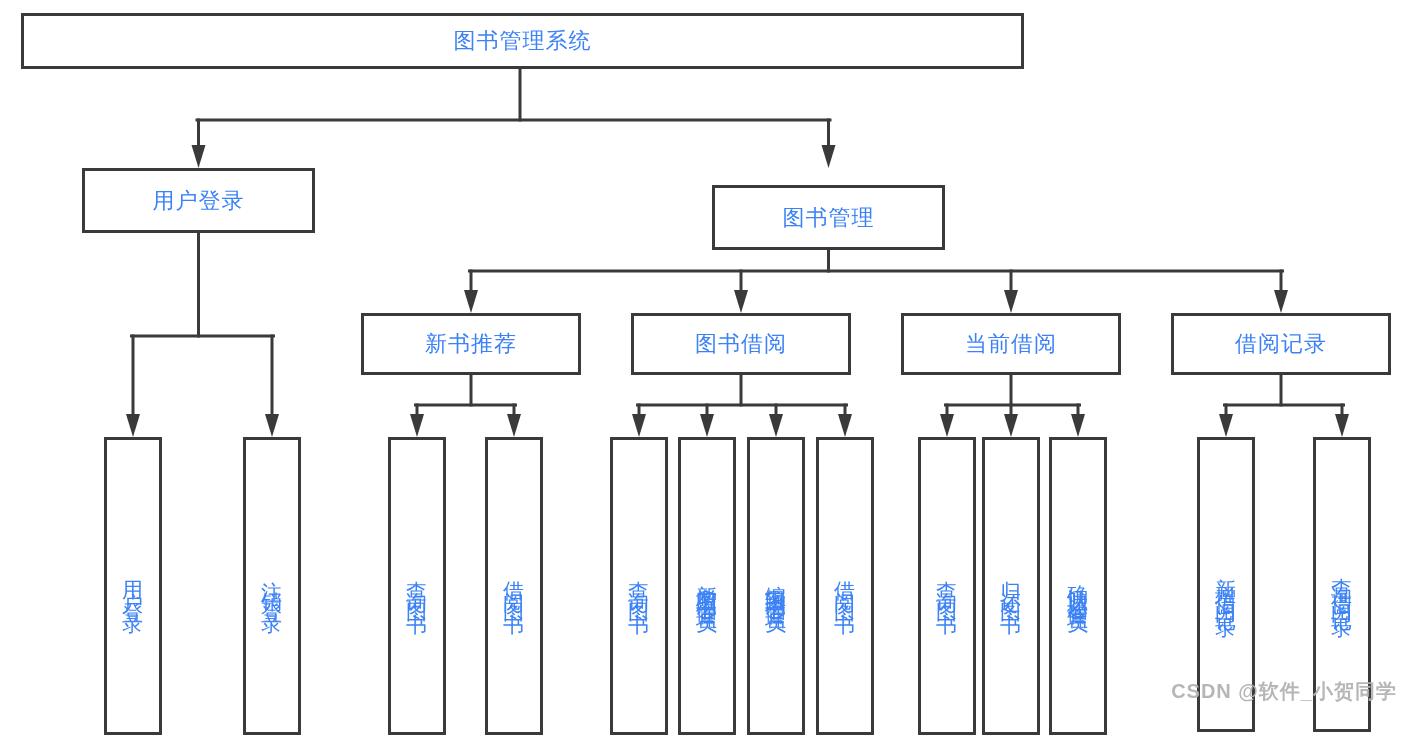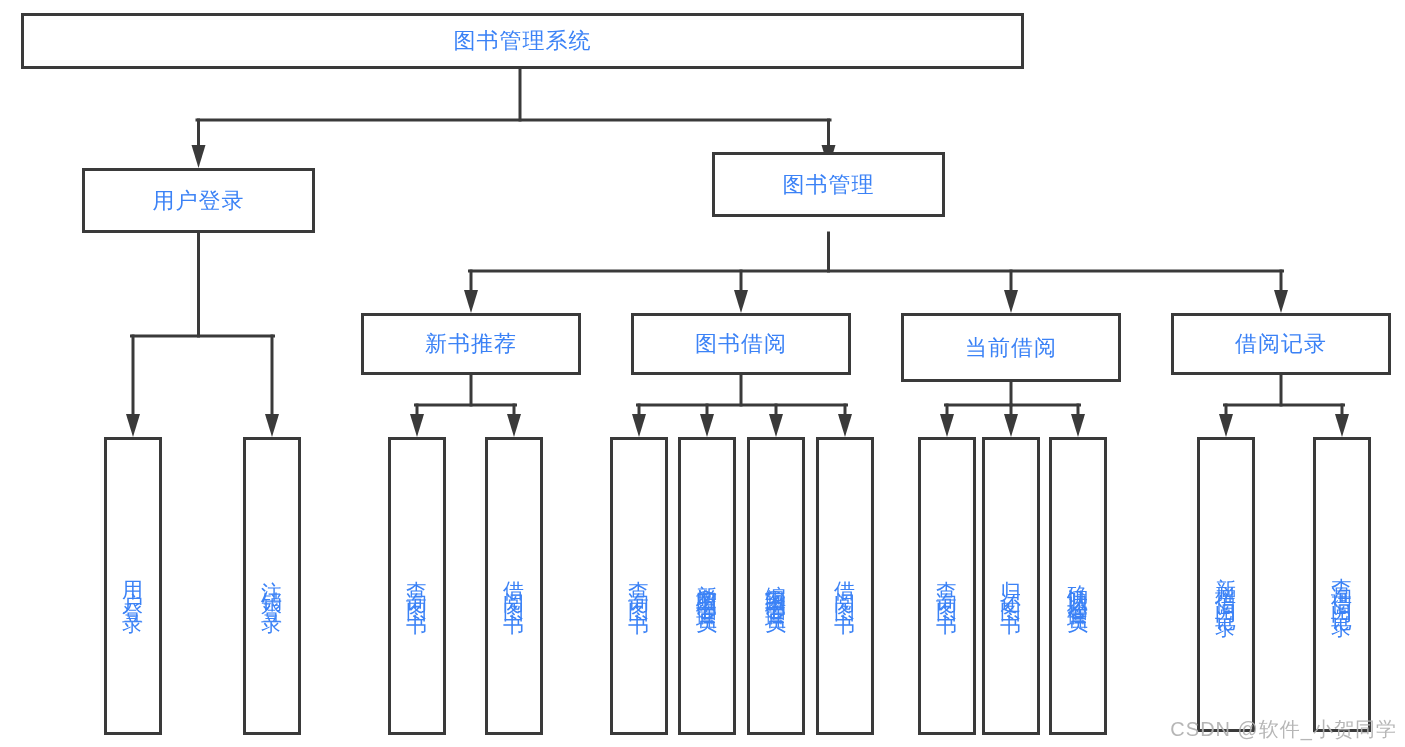--- a/index.html
+++ b/index.html
@@ -42,27 +42,28 @@
     writing-mode: vertical-rl;
     text-orientation: mixed;
     letter-spacing: 11px;
     line-height: 1;
     white-space: nowrap;
   }
   .node.v .vtext.mid  { letter-spacing: 8px; }
   .node.v .vtext.long { letter-spacing: 4px; }
   .watermark {
     position: absolute;
-    top: 716px;
+    top: 678px;
     right: 8px;
     font-size: 20px;
     color: #b3b3b3;
     opacity: 0.95;
     letter-spacing: 1px;
     white-space: nowrap;
+    font-weight: bold;
   }
 </style>
 </head>
 <body>
 
 <div class="canvas">
 
   <svg class="connectors" viewBox="0 0 1405 747" xmlns="http://www.w3.org/2000/svg">
     <g stroke="#3a3a3a" stroke-width="3" fill="#3a3a3a" stroke-linecap="square">
 
@@ -141,31 +142,31 @@
     </g>
   </svg>
 
   <div class="node h" style="left:21px; top:13px; width:1003px; height:56px;">
     <span>图书管理系统</span>
   </div>
 
   <div class="node h" style="left:82px; top:168px; width:233px; height:65px;">
     <span>用户登录</span>
   </div>
-  <div class="node h" style="left:712px; top:152px; width:233px; height:65px;">
+  <div class="node h" style="left:712px; top:185px; width:233px; height:65px;">
     <span>图书管理</span>
   </div>
 
   <div class="node h" style="left:361px; top:313px; width:220px; height:62px;">
     <span>新书推荐</span>
   </div>
   <div class="node h" style="left:631px; top:313px; width:220px; height:62px;">
     <span>图书借阅</span>
   </div>
-  <div class="node h" style="left:901px; top:313px; width:220px; height:69px;">
+  <div class="node h" style="left:901px; top:313px; width:220px; height:62px;">
     <span>当前借阅</span>
   </div>
   <div class="node h" style="left:1171px; top:313px; width:220px; height:62px;">
     <span>借阅记录</span>
   </div>
 
   <div class="node v" style="left:104px; top:437px; width:58px; height:298px;">
     <span class="vtext">用户登录</span>
   </div>
   <div class="node v" style="left:243px; top:437px; width:58px; height:298px;">

